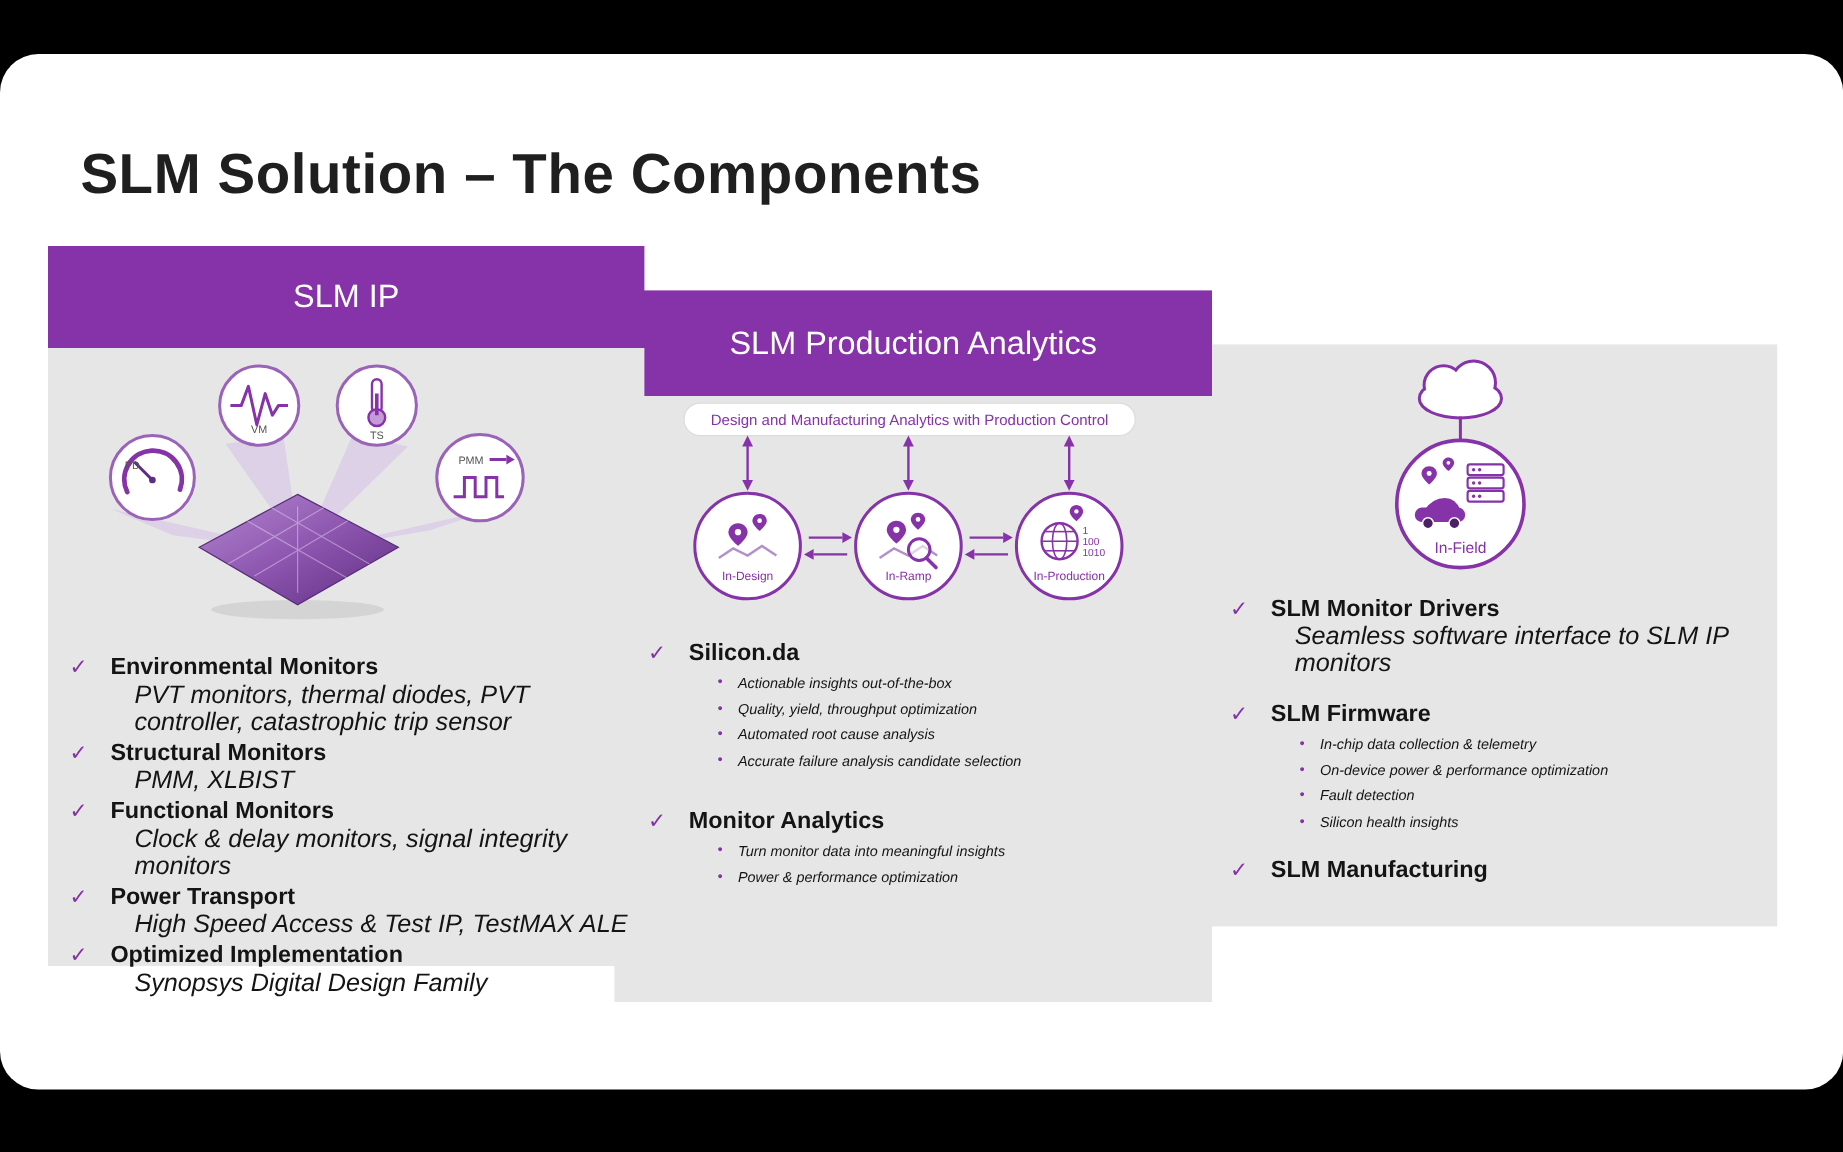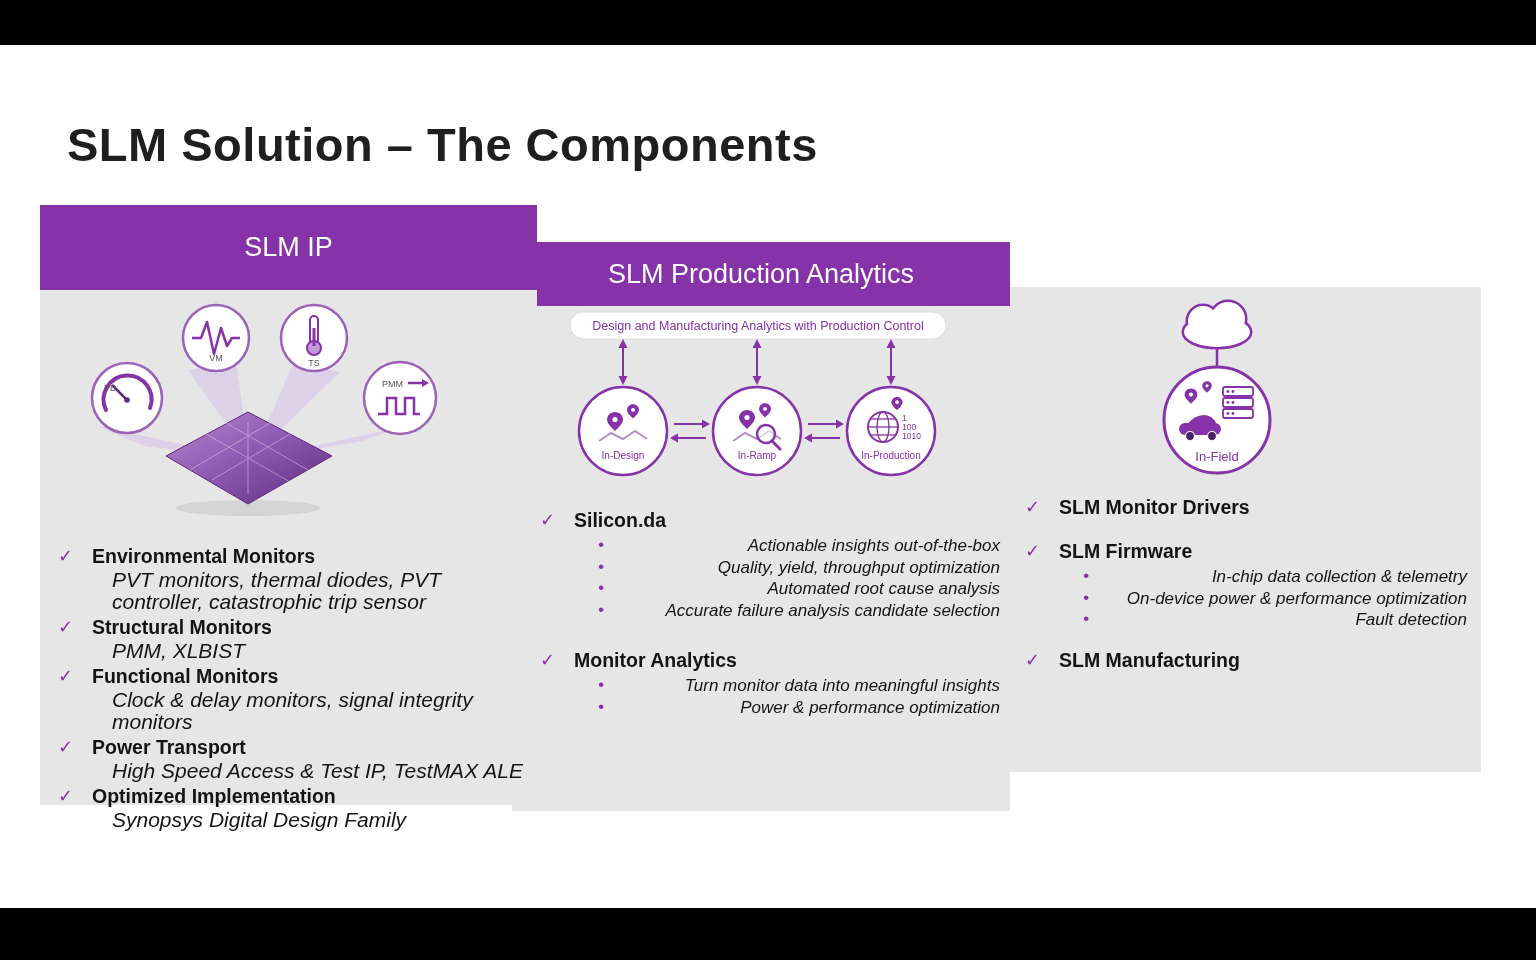--- a/index.html
+++ b/index.html
@@ -4,49 +4,49 @@
 <style>
   :root { --accent:#8632A8; --accent-dark:#5E2C80; --panel-bg:#E7E6E7; --ink:#141414; }
   * { box-sizing:border-box; margin:0; padding:0; }
   html,body { width:1536px; height:960px; }
   body { background:#000; position:relative; font-family:"Liberation Sans", sans-serif; overflow:hidden; }
 
   .bar { position:absolute; left:0; width:1536px; background:#000; }
   .bar-top { top:0; height:45px; }
   .bar-bottom { top:908px; height:52px; }
 
-  .slide { position:absolute; left:0; top:45px; width:1536px; height:863px; background:#fff; }
+  .slide { position:absolute; left:0; top:45px; width:1536px; height:863px; background:#fff;border-radius:32px; }
 
   .slide-title { position:absolute; left:67px; top:72px; font-size:47px; color:#1f1f1f; letter-spacing:0.5px; }
 
   .panel { position:absolute; }
   .panel-header { width:100%; background:var(--accent); color:#fff; display:flex; align-items:center; justify-content:center; font-size:27px; }
   .panel-body { width:100%; background:var(--panel-bg); }
 
   .panel-ip { left:40px; top:160px; width:497px; z-index:30; }
   .panel-ip .panel-header { height:85px; }
   .panel-ip .panel-body { height:515px; }
 
   .panel-prod { left:512px; top:197px; width:498px; z-index:20; }
-  .panel-prod .panel-header { height:64px; }
+  .panel-prod .panel-header { height:88px; }
   .panel-prod .panel-body { height:505px; }
 
   .panel-field { left:985px; top:242px; width:496px; z-index:10; }
   .panel-field .panel-header { height:88px; }
   .panel-field .panel-body { height:485px; }
 
   .graphic { display:block; }
 
   
   .sec-row { display:flex; }
   .tick { width:34px; flex:none; font-size:18px; color:var(--accent); line-height:26px; }
   .sec-title { font-weight:bold; font-size:19.5px; color:var(--ink); line-height:26px; }
   .sec-sub { font-style:italic; font-size:21px; line-height:22px; margin-left:54px; color:var(--ink); }
   .bullets { margin:2px 0 0 58px; padding:0; list-style:none; }
-  .bullets li { position:relative; padding-left:17px; font-style:italic; font-size:17px; line-height:21.5px; color:var(--ink);text-align:right; }
+  .bullets li { position:relative; padding-left:17px; font-style:italic; font-size:12px; line-height:21.5px; color:var(--ink); }
   .bullets li::before { content:"\2022"; color:var(--accent); position:absolute; left:0; top:-1px; }
 
   .p1-items { padding:8px 12px 0 18px; }
   .p1-items .item { margin-bottom:1px; }
 
   .p2-content { padding:0 10px 0 28px; }
   .p2-content .sec { margin-top:16px; }
   .p2-content .sec + .sec { margin-top:26px; }
 
   .p3-content { padding:0 14px 0 40px; }
@@ -338,31 +338,33 @@
           <text x="232" y="174" font-size="13" fill="#8632A8" text-anchor="middle">In-Field</text>
         </g>
       </svg>
 
       <div class="p3-content">
         <div class="sec sec-drivers">
           <div class="sec-row">
               <span class="tick">✓</span>
             <span class="sec-title">SLM Monitor Drivers</span>
             </div>
+          <div class="sec-sub">Seamless software interface to SLM IP monitors</div>
         </div>
 
         <div class="sec sec-firmware">
           <div class="sec-row">
               <span class="tick">✓</span>
             <span class="sec-title">SLM Firmware</span>
             </div>
           <ul class="bullets">
             <li>In-chip data collection &amp; telemetry</li>
             <li>On-device power &amp; performance optimization</li>
             <li>Fault detection</li>
+            <li>Silicon health insights</li>
           </ul>
         </div>
 
         <div class="sec sec-virt">
           <div class="sec-row">
               <span class="tick">✓</span>
             <span class="sec-title">SLM Manufacturing</span>
             </div>
         </div>
       </div>

